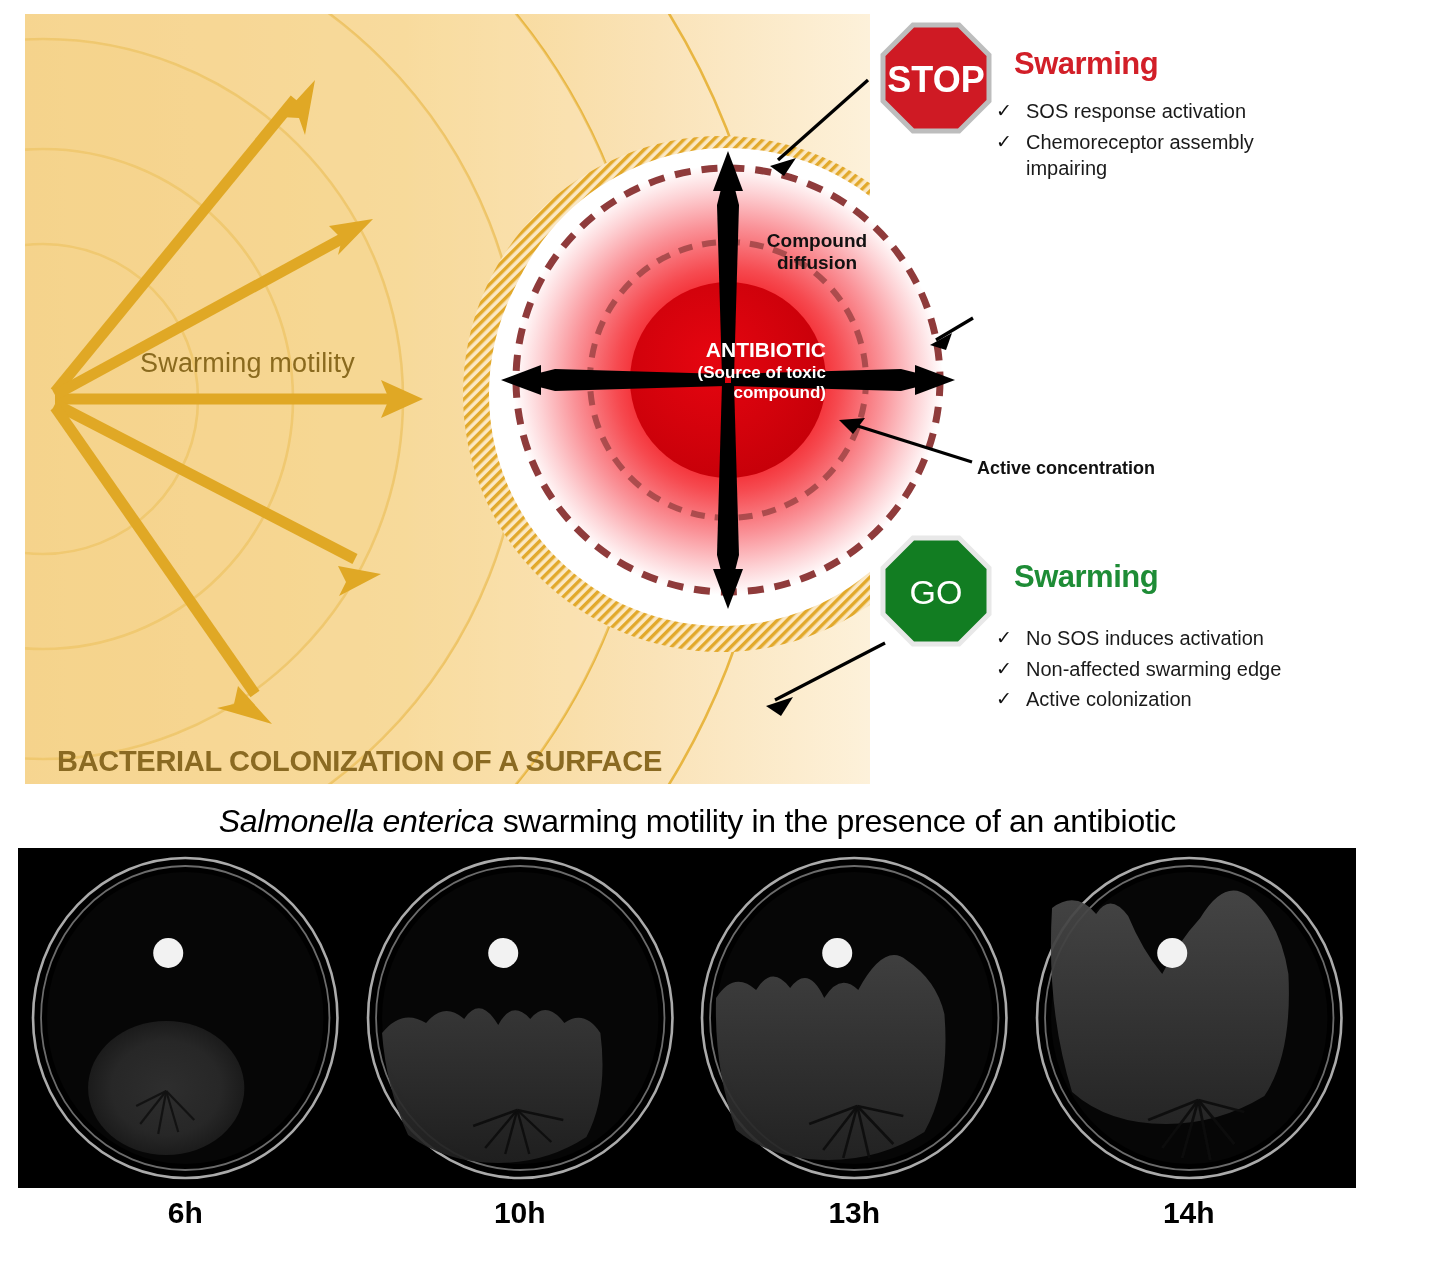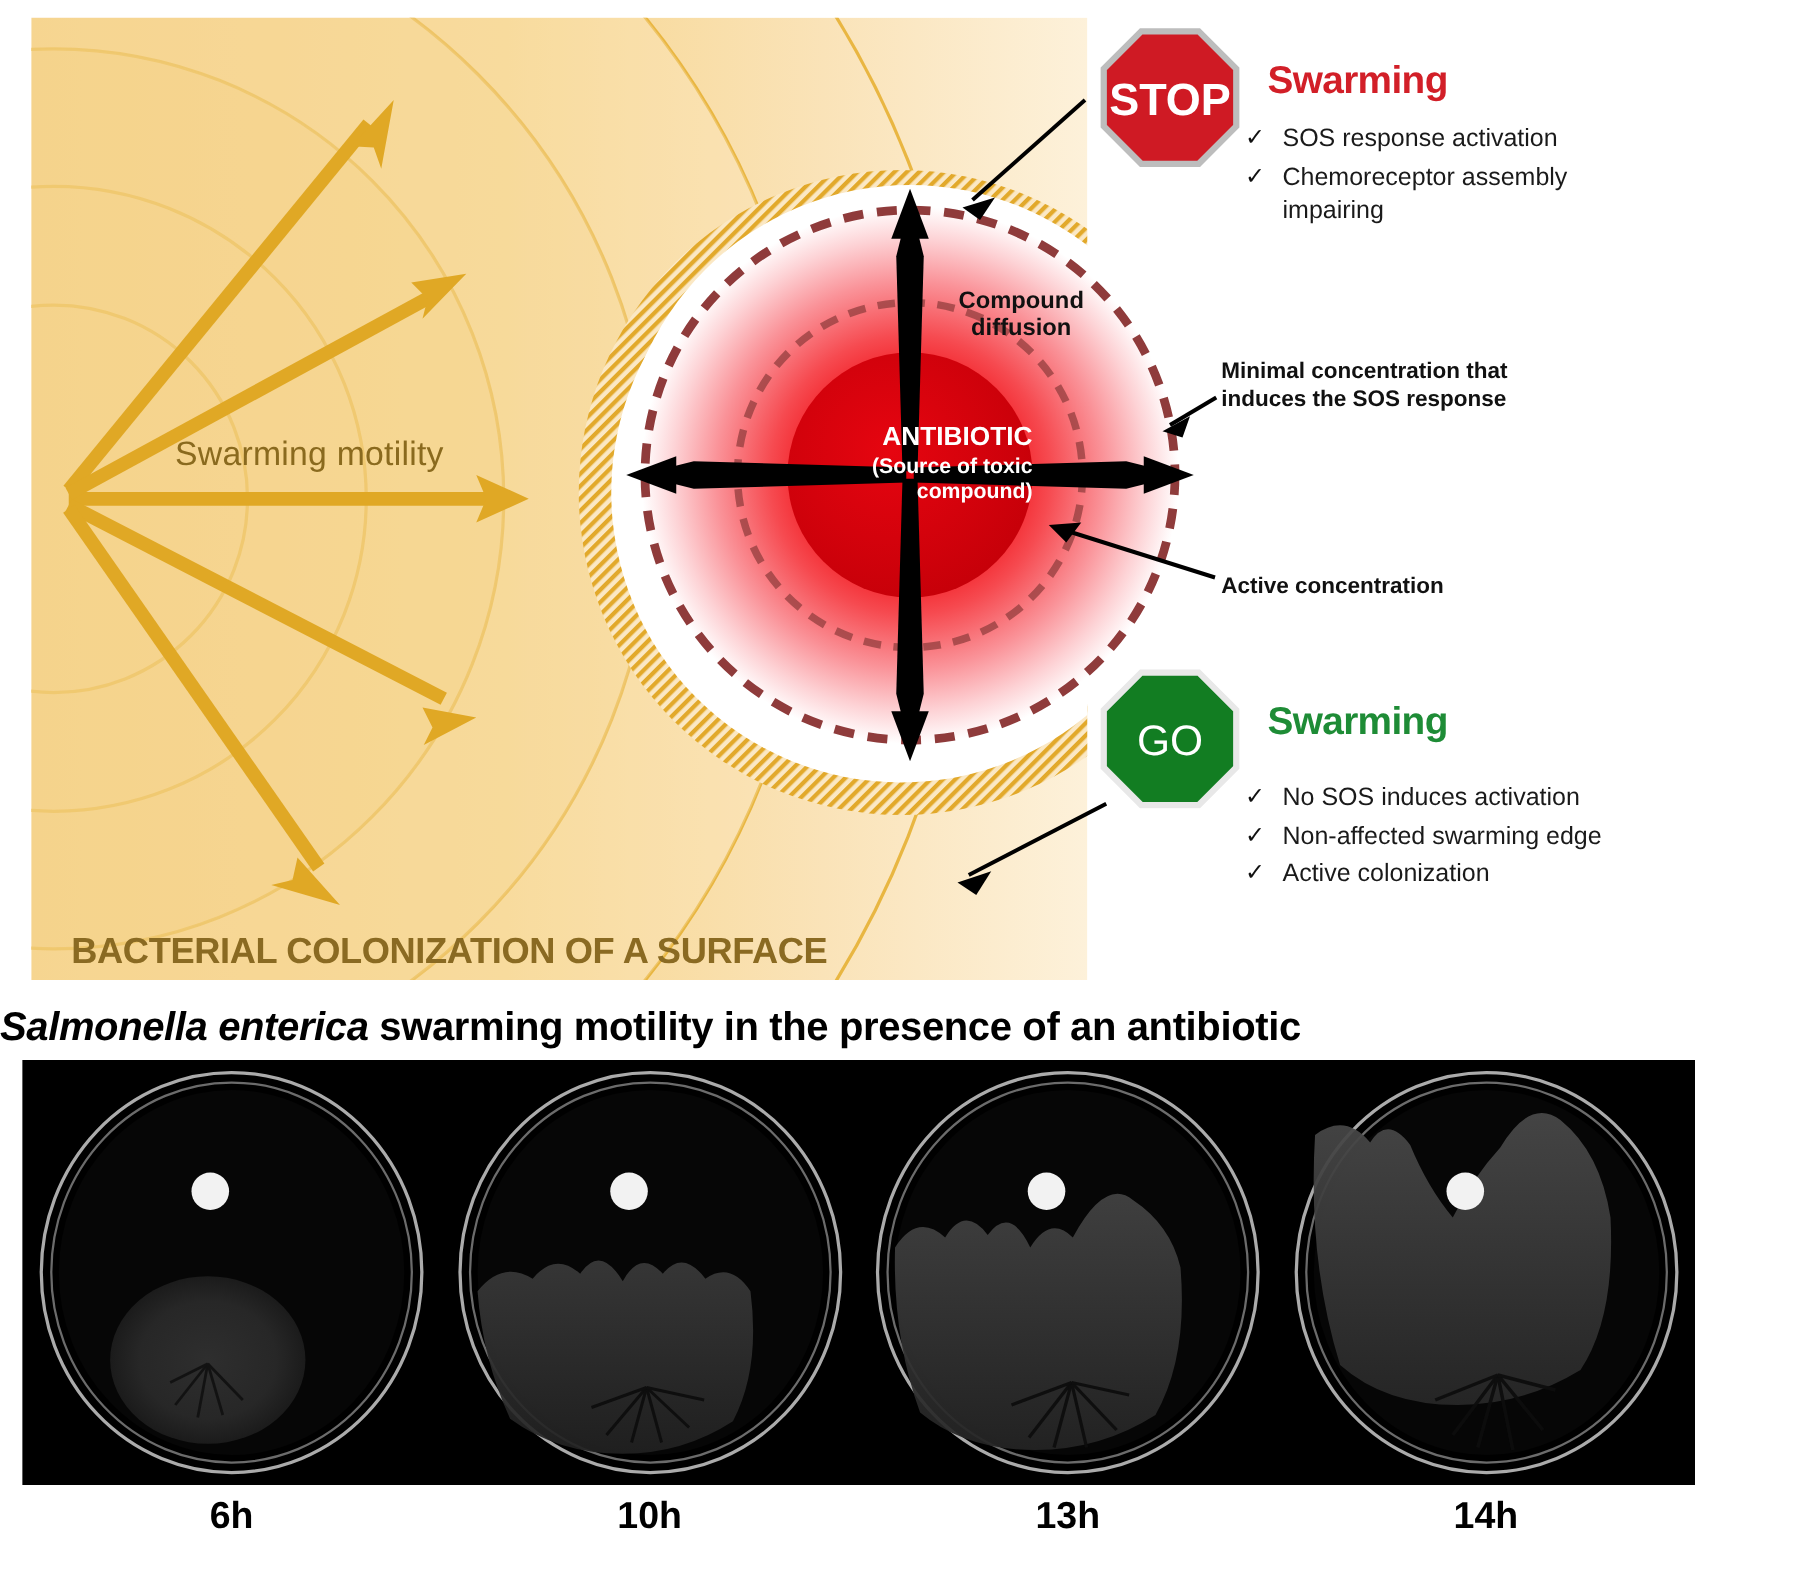--- a/index.html
+++ b/index.html
@@ -60,22 +60,22 @@
   .bullet .chk{width:30px;flex:0 0 30px;font-size:19px;color:#111;}
   .stop-bullets{margin-top:-8px;}
   .go-bullets{margin-top:6px;}
 
   
   .annot{position:absolute;left:0;top:0;width:1440px;height:793px;pointer-events:none;}
 
   
   .photo-section{position:absolute;left:0;top:793px;width:1440px;height:480px;background:#fff;}
   .photo-caption{
-    position:absolute;left:0;top:10px;width:1176px;text-align:left;
-    font-size:32px;font-weight:bold;color:#000;letter-spacing:-.3px;
+    position:absolute;left:0;top:10px;width:1176px;text-align:right;
+    font-size:32px;font-weight:normal;color:#000;letter-spacing:-.3px;
   }
   .photo-caption .it{font-style:italic;}
   .strip{position:absolute;left:18px;top:55px;width:1338px;height:340px;background:#000;display:flex;}
   .dish-cell{flex:1 1 0;position:relative;}
   .dish-cell svg{position:absolute;left:0;top:0;width:100%;height:100%;}
   .time-row{position:absolute;left:18px;top:403px;width:1338px;height:50px;display:flex;}
   .time-cell{flex:1 1 0;text-align:center;font-size:30px;font-weight:bold;color:#000;}
 </style>
 </head>
 <body>
@@ -198,21 +198,20 @@
 
     <div class="lbl-compound">
       <span>Compound diffusion</span>
     </div>
 
     <div class="lbl-antibiotic">
       <span>ANTIBIOTIC</span>
       <span class="sub">(Source of toxic compound)</span>
     </div>
 
-    <div class="lbl-min-conc">Minimal concentration that induces the SOS response</div>
     <div class="lbl-lethal">Active concentration</div>
 
     <svg class="annot" viewBox="0 0 1440 793">
       <g stroke="#000" stroke-width="3.2" fill="none">
 
         <line x1="868" y1="80" x2="778" y2="160"></line>
 
         <line x1="885" y1="643" x2="775" y2="700"></line>
 
         <line x1="973" y1="318" x2="936" y2="340"></line>

